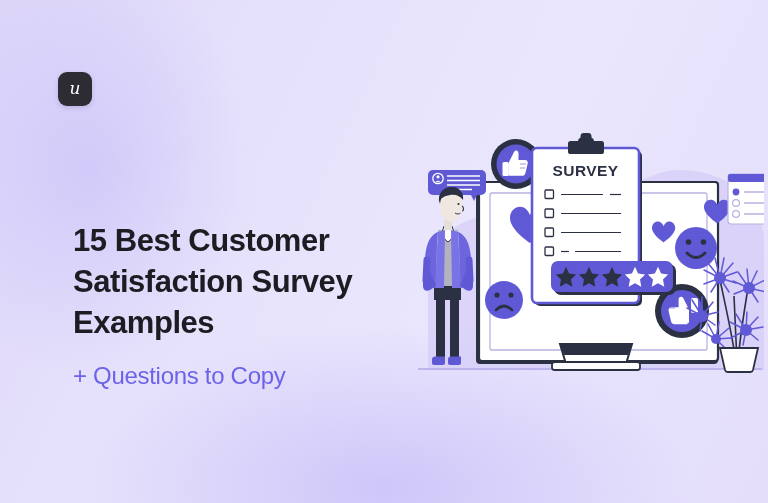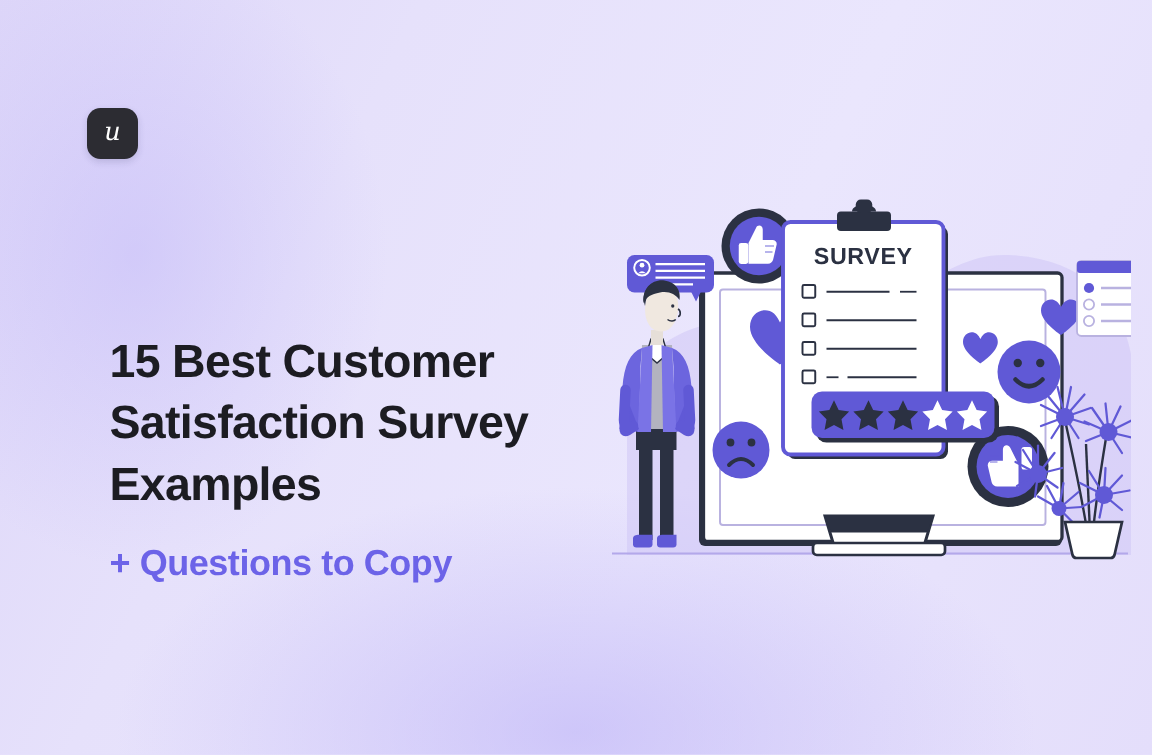--- a/index.html
+++ b/index.html
@@ -43,26 +43,26 @@
   
   .headline{
     position:absolute; left:73px; top:180px; width:370px;margin-top:40px;
   }
   .headline h1{
     font-size:31px; line-height:1.33; font-weight:700;
     color:#1c1c22; letter-spacing:-.45px;
   }
   .headline h2{
     margin-top:17px;
-    font-size:24px; line-height:1.25; font-weight:700;
+    font-size:24px; line-height:1.25; font-weight:400;
     color:#6c63e8; letter-spacing:-.3px;
   }
 
   
-  .illus{ position:absolute; left:404px; top:108px; width:350px; height:275px; }
+  .illus{ position:absolute; left:414px; top:108px; width:350px; height:275px; }
   .illus svg{ display:block; width:100%; height:100%; }
 </style>
 </head>
 <body>
 
 <div class="bg-base"></div>
 <div class="bg-glow-left"></div>
 <div class="bg-glow-bottom"></div>
 
 <div class="logo">

